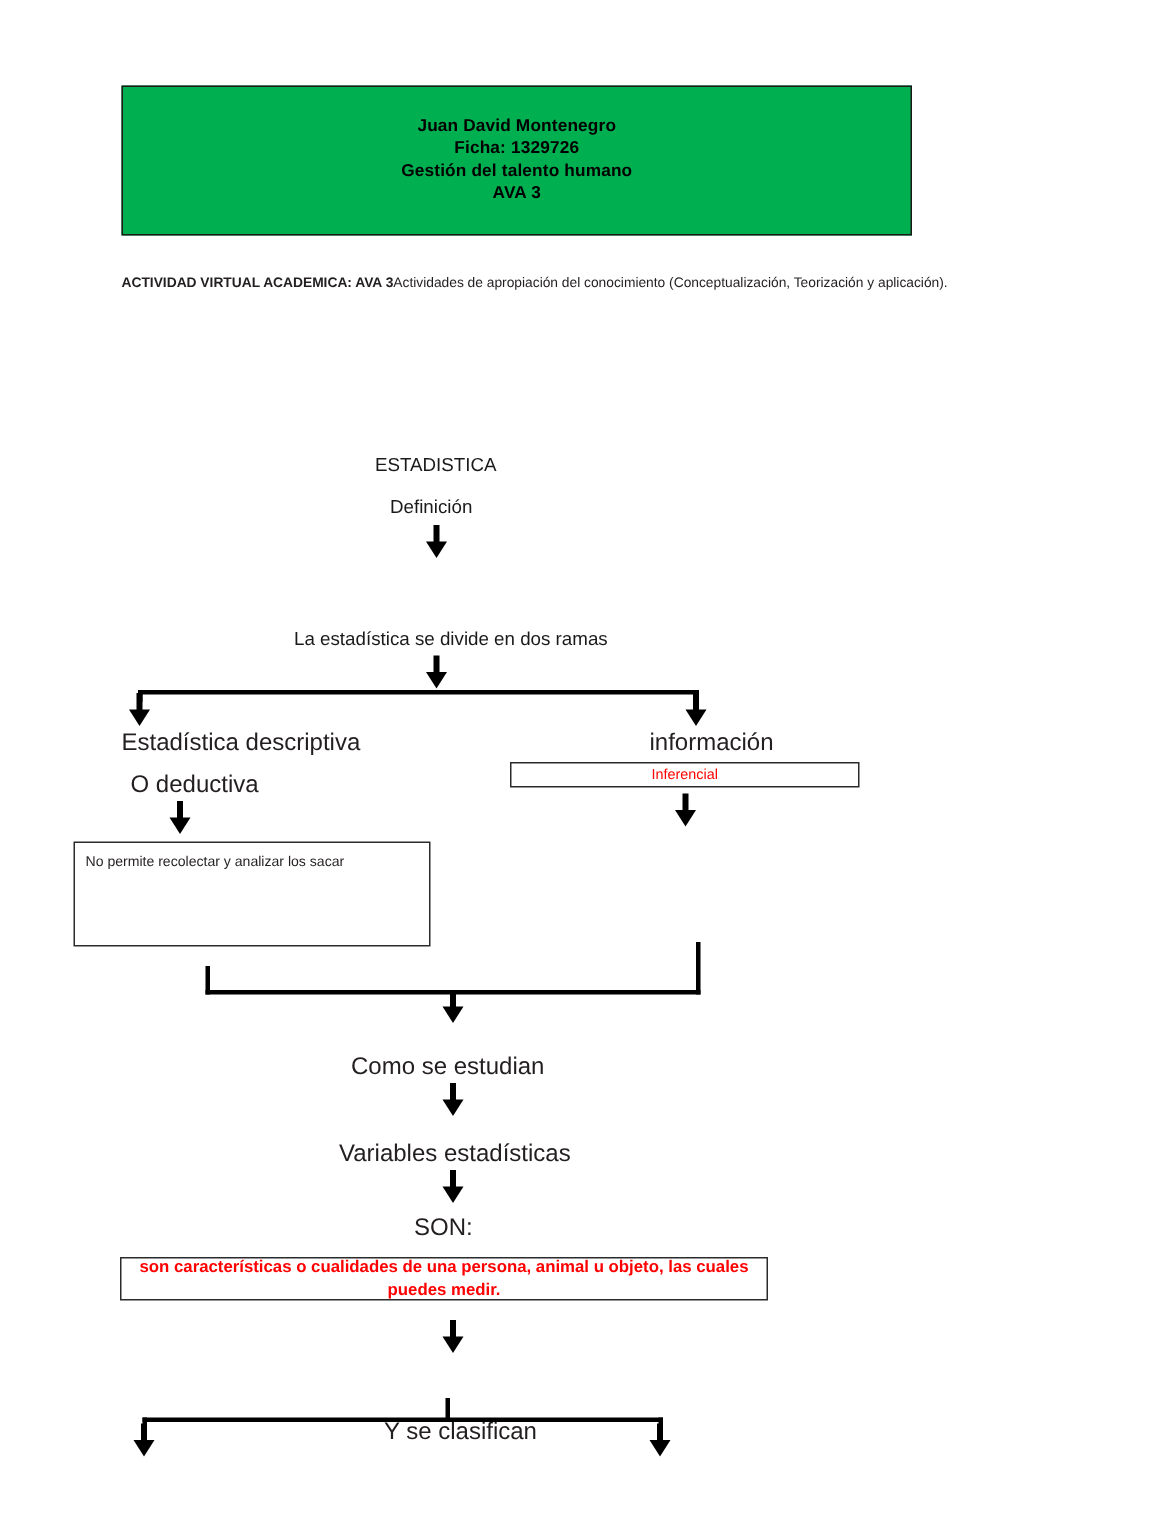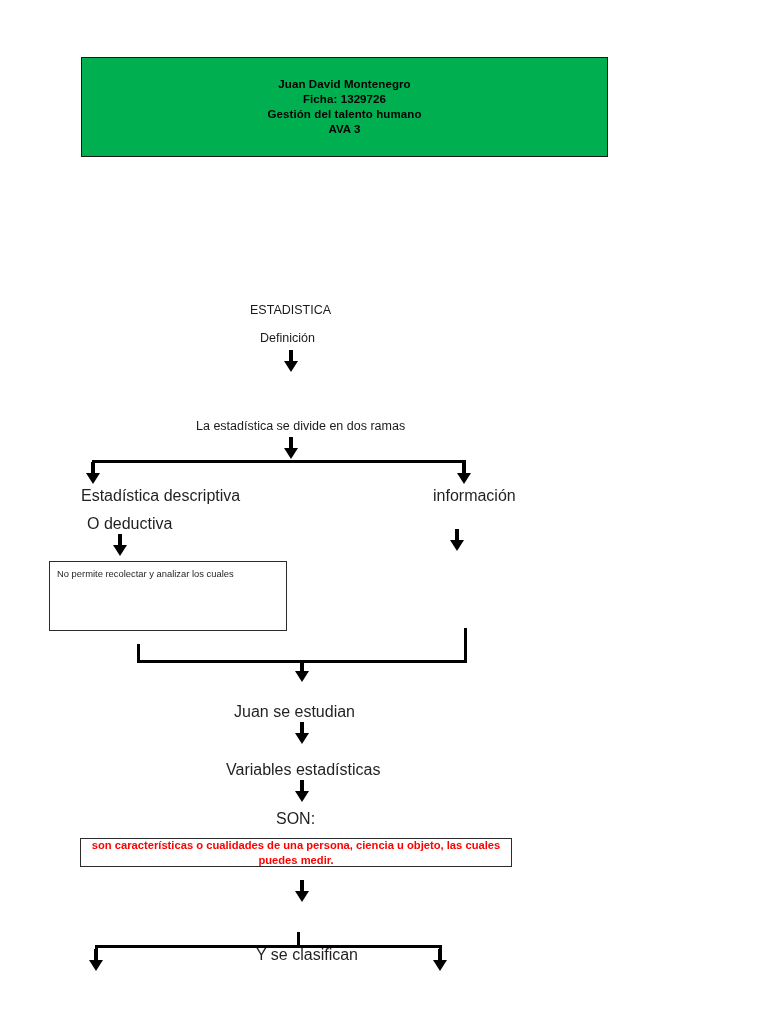--- a/index.html
+++ b/index.html
@@ -165,20 +165,21 @@
 
 <div class="page">
 
   <div class="header-banner">
     <div class="header-line">Juan David Montenegro</div>
     <div class="header-line">Ficha: 1329726</div>
     <div class="header-line">Gestión del talento humano</div>
     <div class="header-line">AVA 3</div>
   </div>
 
+  <div class="intro"><b>ACTIVIDAD VIRTUAL ACADEMICA: AVA 3</b><span>Actividades de apropiación del conocimiento (Conceptualización, Teorización y aplicación).</span></div>
 
   <div class="lbl lbl-sans" style="left:250px; top:303px;">ESTADISTICA</div>
   <div class="lbl lbl-sans" style="left:260px; top:331px;">Definición</div>
 
   <div class="arrow" style="left:284px; top:350px;">
     <div class="stem"></div>
       <div class="head"></div>
   </div>
 
 
@@ -203,54 +204,57 @@
 
   <div class="lbl" style="left:81px; top:487px;">Estadística descriptiva</div>
   <div class="lbl" style="left:87px; top:515px;">O deductiva</div>
   <div class="arrow" style="left:113px; top:534px;">
     <div class="stem"></div>
       <div class="head"></div>
   </div>
 
   <div class="lbl" style="left:433px; top:487px;">información</div>
 
+  <div class="box box-inferencial" style="left:340px; top:508px; width:233px; height:17px;">
+    <span class="red-text">Inferencial</span>
+  </div>
   <div class="arrow" style="left:450px; top:529px;">
     <div class="stem"></div>
       <div class="head"></div>
   </div>
 
   <div class="box" style="left:49px; top:561px; width:238px; height:70px;">
-    <div class="box-text">No permite recolectar y analizar los cuales</div>
+    <div class="box-text">No permite recolectar y analizar los sacar</div>
   </div>
 
 
   <div class="vbar" style="left:137px; top:644px; height:19px;"></div>
   <div class="vbar" style="left:464px; top:628px; height:35px;"></div>
   <div class="hbar" style="left:137px; top:660px; width:330px;"></div>
   <div class="arrow" style="left:295px; top:660px;">
     <div class="stem"></div>
       <div class="head"></div>
   </div>
 
-  <div class="lbl" style="left:234px; top:703px;">Juan se estudian</div>
+  <div class="lbl" style="left:234px; top:703px;">Como se estudian</div>
   <div class="arrow" style="left:295px; top:722px;">
     <div class="stem"></div>
       <div class="head"></div>
   </div>
 
   <div class="lbl" style="left:226px; top:761px;">Variables estadísticas</div>
   <div class="arrow" style="left:295px; top:780px;">
     <div class="stem"></div>
       <div class="head"></div>
   </div>
 
   <div class="lbl" style="left:276px; top:810px;">SON:</div>
 
   <div class="box box-red-stmt" style="left:80px; top:838px; width:432px; height:29px;">
-    <div class="red-stmt-inner">son características o cualidades de una persona, ciencia u objeto, las cuales puedes medir.</div>
+    <div class="red-stmt-inner">son características o cualidades de una persona, animal u objeto, las cuales puedes medir.</div>
   </div>
 
   <div class="arrow" style="left:295px; top:880px;">
     <div class="stem"></div>
       <div class="head"></div>
   </div>
 
   <div class="lbl" style="left:256px; top:910px;margin-top:36px;">Y  se clasifican</div>
 
   <div class="vbar" style="left:297px; top:932px; height:14px;"></div>

